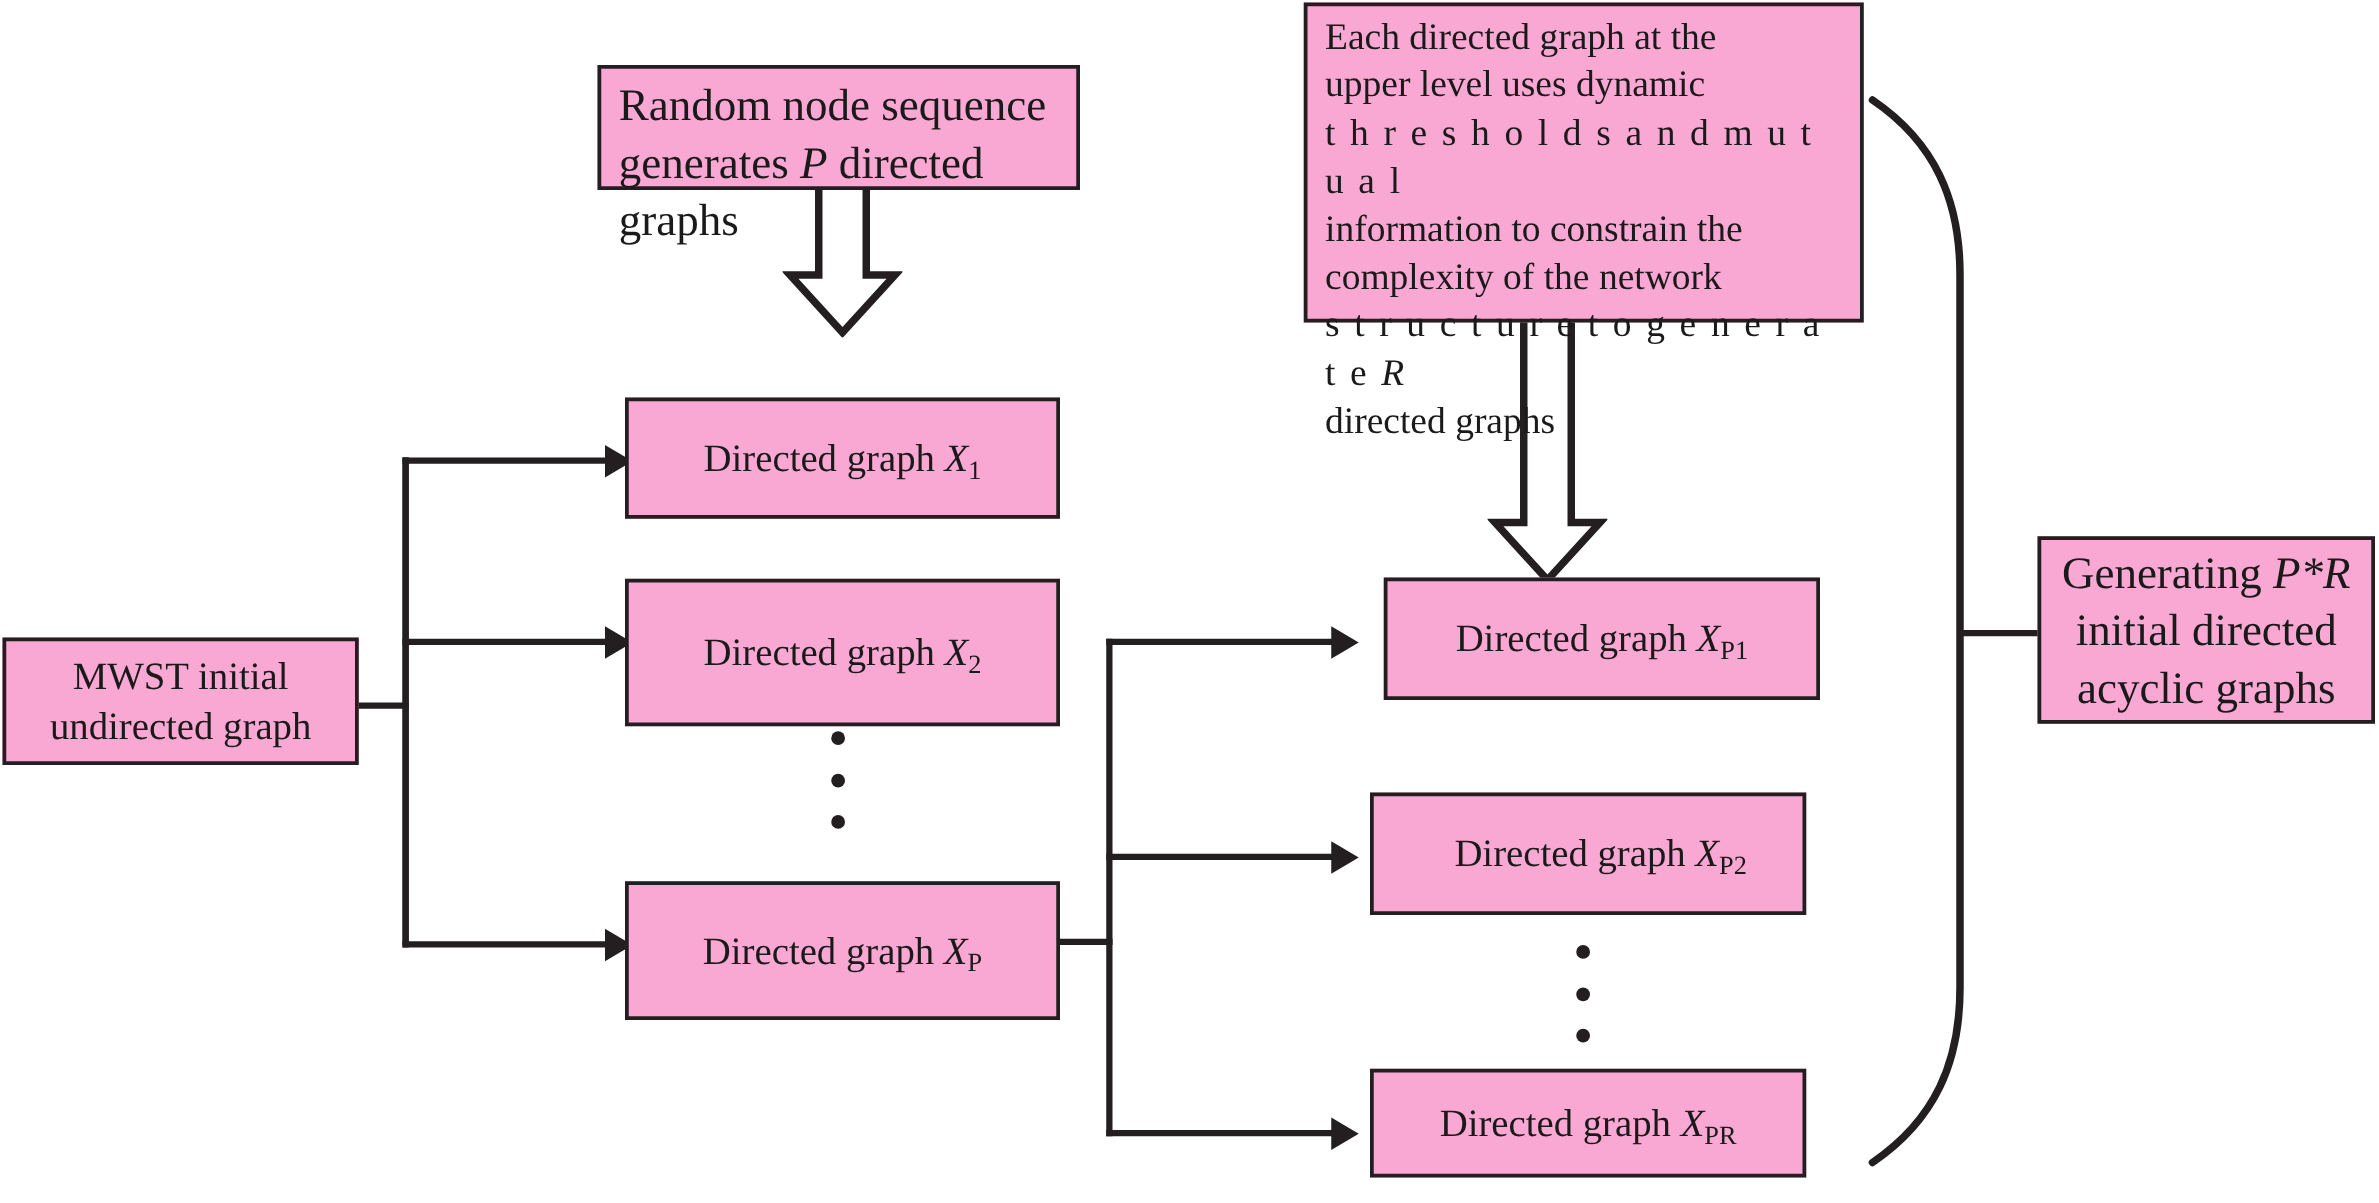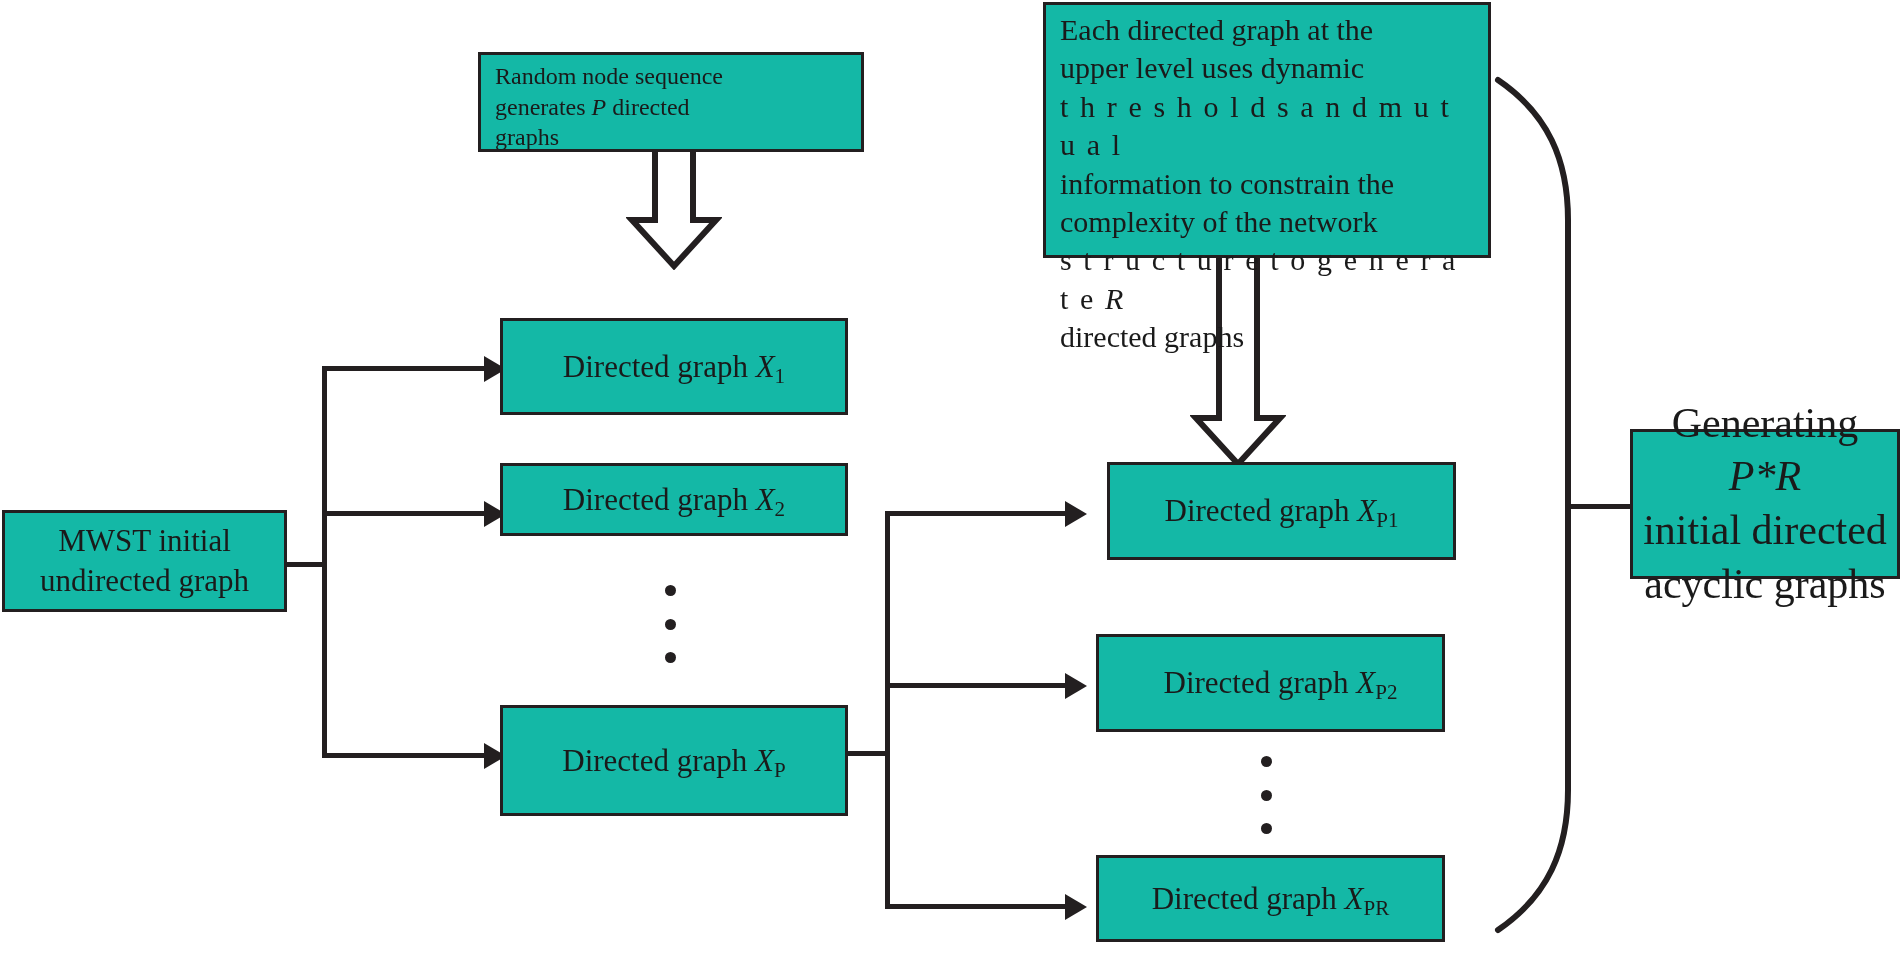--- a/index.html
+++ b/index.html
@@ -12,41 +12,41 @@
     position: relative;
     width: 1903px;
     height: 962px;
     background: #ffffff;
     font-family: "Liberation Serif", "DejaVu Serif", serif;
     overflow: hidden;
   }
   .box {
     position: absolute;
     border: 3px solid #231f20;
-    background: #14b8a6;
+    background: #f9a8d4;
     box-sizing: border-box;
     display: flex;
     align-items: center;
     justify-content: center;
     text-align: center;
     color: #1a1a1a;
     line-height: 1.28;
     z-index: 5;
   }
   .box .txt { display: block; width: 100%; }
   .node-box { font-size: 31px; }
   .note-box {
-    font-size: 24px;
+    font-size: 36px;
     align-items: flex-start;
     justify-content: flex-start;
     text-align: left;
     padding: 6px 12px 6px 14px;
   }
   .note-box .txt { text-align: left; }
-  .term-box { font-size: 42px; }
+  .term-box { font-size: 36px; }
   sub {
     font-size: 0.68em;
     vertical-align: baseline;
     position: relative;
     top: 0.28em;
   }
   .it { font-style: italic; }
   
   .hline {
     position: absolute;
@@ -124,21 +124,21 @@
   <div class="hline" style="left:322px; top:511px; width:175px;"></div>
   <div class="arrowhead" style="left:484px; top:501px;"></div>
 
   <div class="hline" style="left:322px; top:753px; width:175px;"></div>
   <div class="arrowhead" style="left:484px; top:743px;"></div>
 
   <div class="box node-box" style="left:500px; top:318px; width:348px; height:97px;">
     <span class="txt">Directed graph <span class="it">X</span><sub>1</sub></span>
   </div>
 
-  <div class="box node-box" style="left:500px; top:463px; width:348px; height:73px;">
+  <div class="box node-box" style="left:500px; top:463px; width:348px; height:118px;">
     <span class="txt">Directed graph <span class="it">X</span><sub>2</sub></span>
   </div>
 
   <div class="dots" style="left:663px; top:585px; width:14px; height:78px;">
     <i></i>
     <i></i>
     <i></i>
   </div>
 
   <div class="box node-box" style="left:500px; top:705px; width:348px; height:111px;justify-content:flex-end;">

